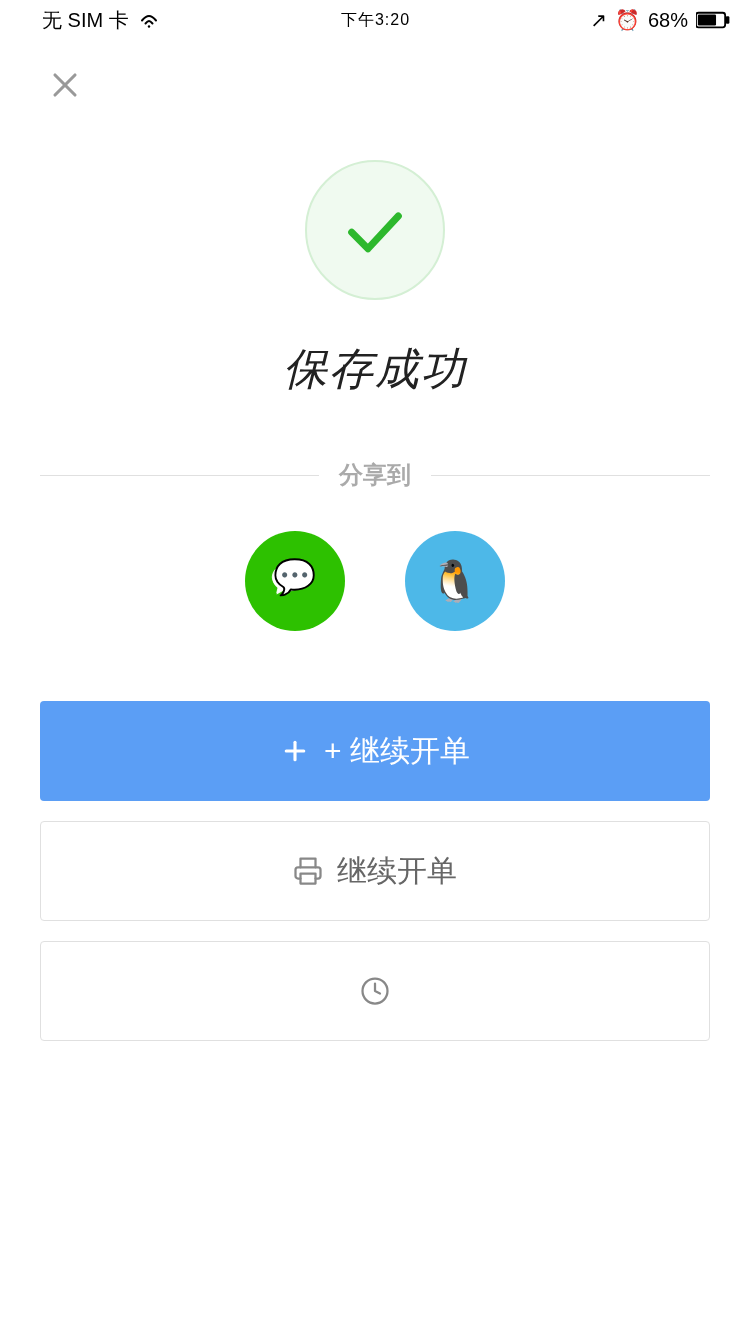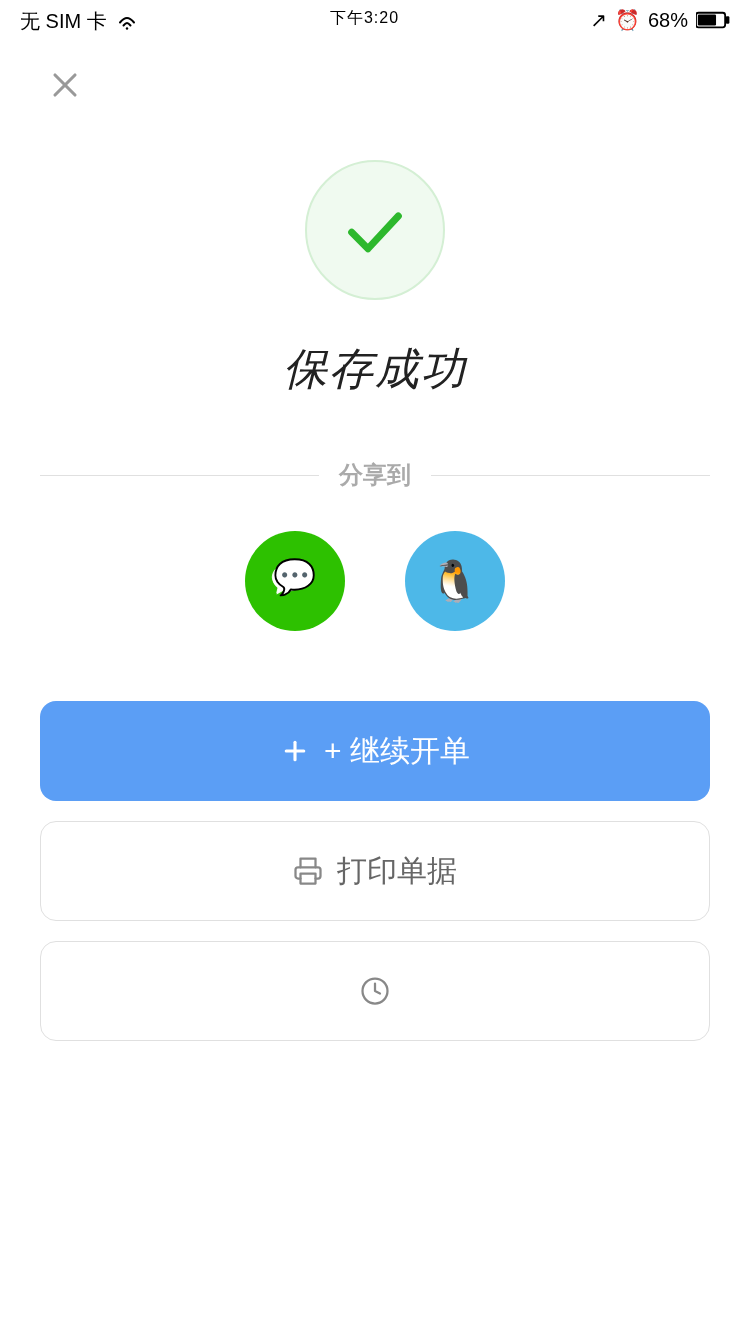--- a/index.html
+++ b/index.html
@@ -11,26 +11,27 @@
       background: #ffffff;
       font-family: -apple-system, "PingFang SC", "Helvetica Neue", sans-serif;
       display: flex;
       flex-direction: column;
     }
 
     
     .status-bar {
       height: 40px;
       display: flex;
-      align-items: flex-start;
+      align-items: center;
       justify-content: space-between;
-      padding: 8px 20px;
+      padding: 16px 20px;
       font-size: 22px;
       font-weight: 500;
       color: #000;
+      margin-left: 22px;
     }
 
     .status-left {
       display: flex;
       align-items: center;
       gap: 8px;
       font-size: 20px;
     }
 
     .status-center {
@@ -160,21 +161,21 @@
     .action-buttons {
       width: 100%;
       display: flex;
       flex-direction: column;
       gap: 20px;
     }
 
     .btn {
       width: 100%;
       height: 100px;
-      border-radius: 16px;
+      border-radius: 4px;
       border: none;
       font-size: 30px;
       display: flex;
       align-items: center;
       justify-content: center;
       gap: 14px;
       cursor: pointer;
       font-family: inherit;
     }
 
@@ -294,21 +295,21 @@
       </svg>
       <span>+ 继续开单</span>
     </button>
 
     <button class="btn btn-secondary">
       <svg viewBox="0 0 24 24" fill="none" stroke="#888" stroke-width="1.8" stroke-linecap="round" stroke-linejoin="round" width="28" height="28">
         <polyline points="6,9 6,2 18,2 18,9"></polyline>
         <path d="M6 18H4a2 2 0 01-2-2v-5a2 2 0 012-2h16a2 2 0 012 2v5a2 2 0 01-2 2h-2"></path>
         <rect x="6" y="14" width="12" height="8"></rect>
       </svg>
-      <span>打印单据</span>
+      <span>继续开单</span>
     </button>
 
     <button class="btn btn-secondary">
       <svg viewBox="0 0 24 24" fill="none" stroke="#888" stroke-width="1.8" stroke-linecap="round" stroke-linejoin="round" width="28" height="28">
         <circle cx="12" cy="12" r="10"></circle>
         <polyline points="12,6 12,12 16,14"></polyline>
       </svg>
     </button>
 
   </div>

